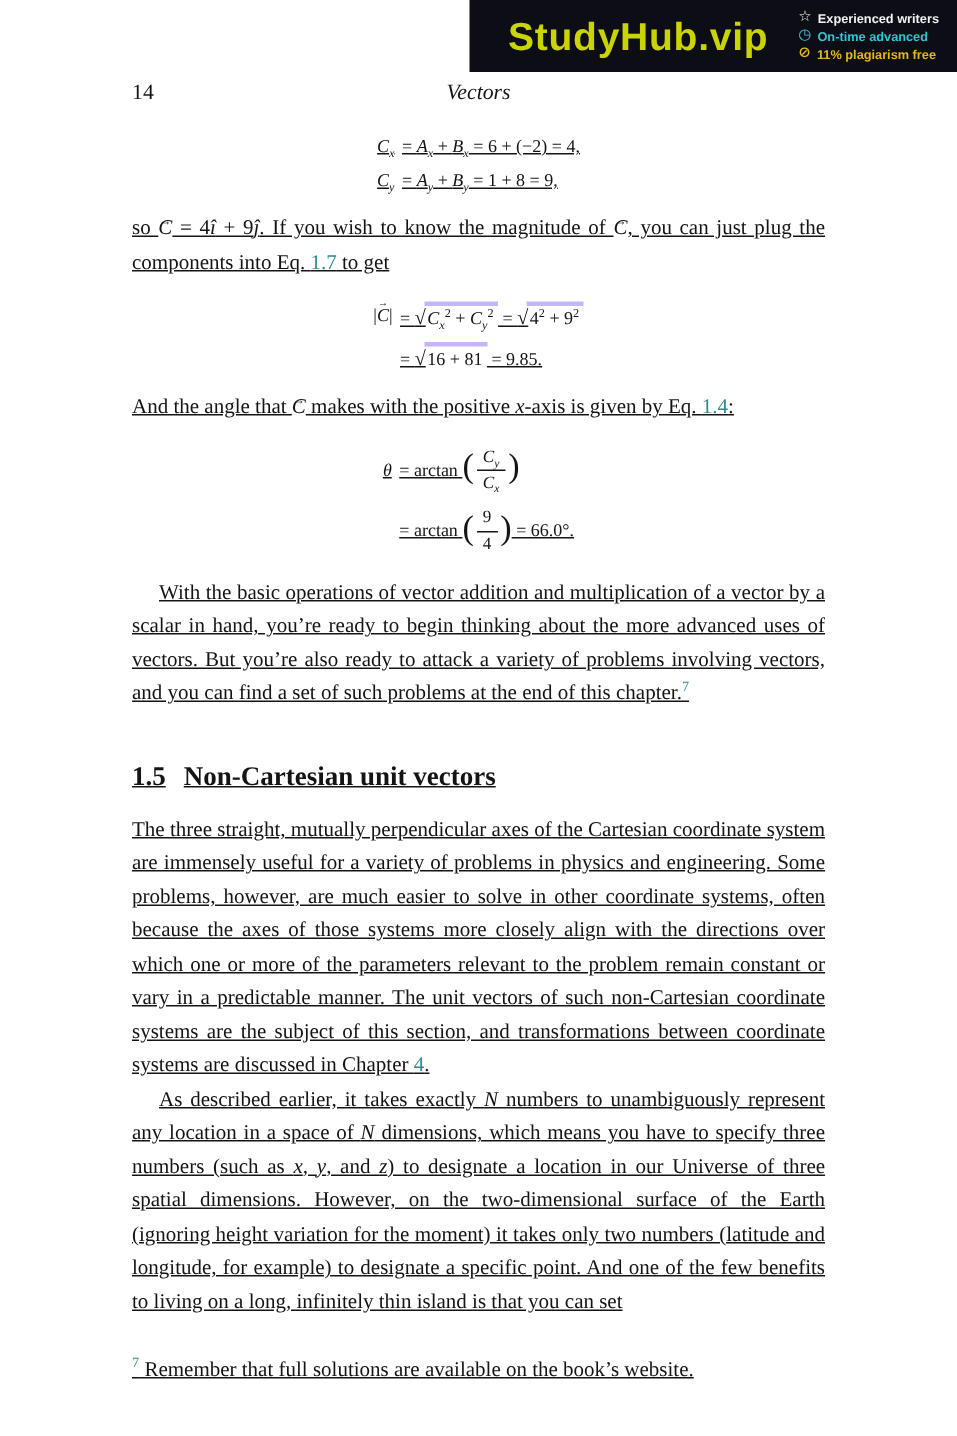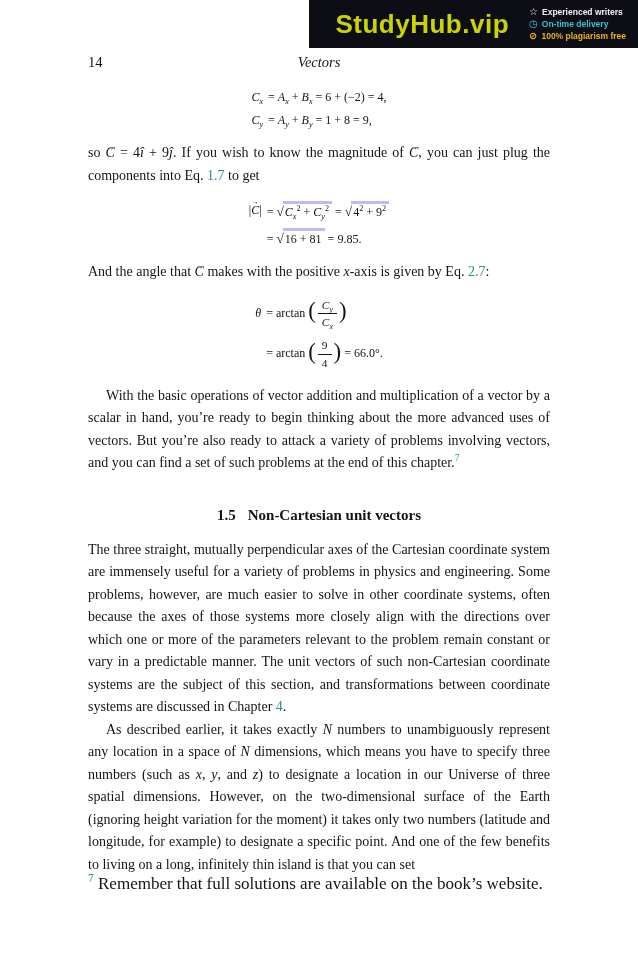--- a/index.html
+++ b/index.html
@@ -31,21 +31,21 @@
     display:flex;flex-direction:column;justify-content:center;gap:2px;padding:0 12px 0 4px;
     font-family:"Liberation Sans","DejaVu Sans",sans-serif;font-weight:700;font-size:8.5px;
   }
   .feat{display:flex;align-items:center;gap:4px;white-space:nowrap;}
   .fi{font-size:10px;line-height:1;}
   .f0{color:var(--feature-white);}
   .f1{color:var(--feature-teal);}
   .f2{color:var(--feature-gold);}
 
   
-  .content{position:relative;padding:54px 88px 0 88px;}
+  .content{position:relative;padding:54px 88px 0 88px;text-decoration:underline;}
   .pagehead{position:relative;height:22px;margin-bottom:12px;font-size:14.5px;}
   .pagenum{position:absolute;left:0;top:0;}
   .runtitle{position:absolute;left:50%;transform:translateX(-50%);top:0;font-style:italic;}
 
   .para{font-size:14px;line-height:22.5px;text-align:justify;margin:0;}
   .p-intro{margin-top:4px;}
   .p-angle{margin-top:3px;}
   .p-operations{margin-top:12px;text-indent:18px;}
   .p-dimensions{text-indent:18px;}
 
@@ -69,43 +69,43 @@
 
   .frac{
     display:inline-grid;text-align:center;vertical-align:middle;
     font-size:0.95em;line-height:1.3;margin:0 2px;
   }
   .fn{border-bottom:1px solid #141414;padding:0 4px 1px;}
   .fd{padding:1px 4px 0;}
   .bigp{display:inline-block;font-size:1.9em;line-height:1;vertical-align:middle;transform:translateY(-2px);}
 
   .section{
-    margin:32px 0 15px;display:flex;justify-content:center;gap:12px;
-    font-size:15px;font-weight:700;
+    margin:32px 0 15px;display:flex;gap:12px;
+    font-size:18px;font-weight:700;
   }
 
-  .footnote{font-size:17px;line-height:16px;}
+  .footnote{margin-top:26px;font-size:14px;line-height:16px;}
 </style>
 </head>
 <body>
 
 <div class="banner">
   <div class="brand">StudyHub.vip</div>
   <div class="features">
     <div class="feat f0">
       <span class="fi">☆</span>
       <span>Experienced writers</span>
     </div>
     <div class="feat f1">
       <span class="fi">◷</span>
-      <span>On-time delivery</span>
+      <span>On-time advanced</span>
     </div>
     <div class="feat f2">
       <span class="fi">⊘</span>
-      <span>100% plagiarism free</span>
+      <span>11% plagiarism free</span>
     </div>
   </div>
 </div>
 
 <div class="content">
 
   <div class="pagehead">
     <span class="pagenum">14</span>
     <span class="runtitle">Vectors</span>
   </div>
@@ -119,21 +119,21 @@
 
   <p class="para p-intro">so <span class="vec">C</span> = 4<i class="mv">î</i> + 9<i class="mv">ĵ</i>. If you wish to know the magnitude of <span class="vec">C</span>, you can just plug the components into Eq. <span class="link">1.7</span> to get</p>
 
   <div class="eqblock">
     <div class="eq-lhs">|<span class="vec">C</span>|</div>
     <div class="eq-rhs">= <span class="sqrt"><span class="rad">√</span><span class="vinc"><i class="mv">C</i><sub><i class="mv">x</i></sub><sup>2</sup> + <i class="mv">C</i><sub><i class="mv">y</i></sub><sup>2</sup></span></span> = <span class="sqrt"><span class="rad">√</span><span class="vinc">4<sup>2</sup> + 9<sup>2</sup></span></span></div>
     <div class="eq-lhs"></div>
     <div class="eq-rhs">= <span class="sqrt"><span class="rad">√</span><span class="vinc">16 + 81</span></span> = 9.85.</div>
   </div>
 
-  <p class="para p-angle">And the angle that <span class="vec">C</span> makes with the positive <i class="mv">x</i>-axis is given by Eq. <span class="link">2.7</span>:</p>
+  <p class="para p-angle">And the angle that <span class="vec">C</span> makes with the positive <i class="mv">x</i>-axis is given by Eq. <span class="link">1.4</span>:</p>
 
   <div class="eqblock">
     <div class="eq-lhs"><i class="mv">θ</i></div>
     <div class="eq-rhs">= arctan <span class="bigp">(</span><span class="frac">
           <span class="fn"><i class="mv">C</i><sub><i class="mv">y</i></sub></span>
           <span class="fd"><i class="mv">C</i><sub><i class="mv">x</i></sub></span>
         </span><span class="bigp">)</span></div>
     <div class="eq-lhs"></div>
     <div class="eq-rhs">= arctan <span class="bigp">(</span><span class="frac">
           <span class="fn">9</span>

